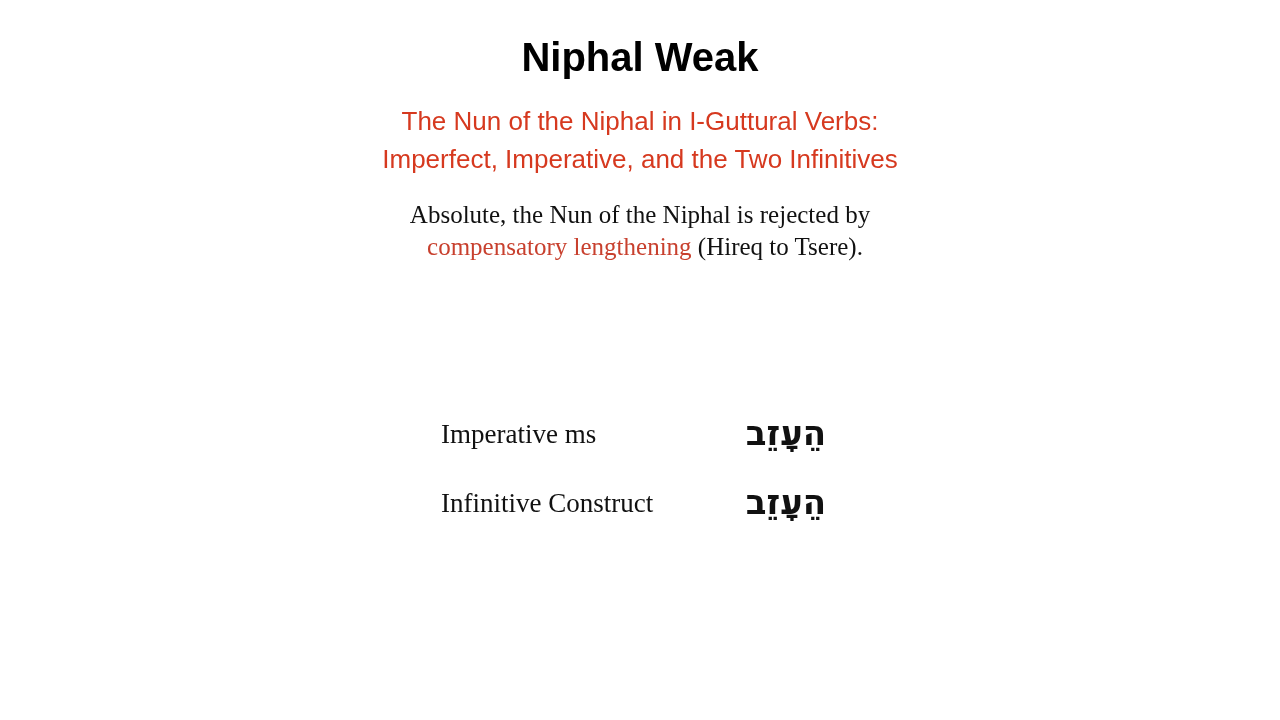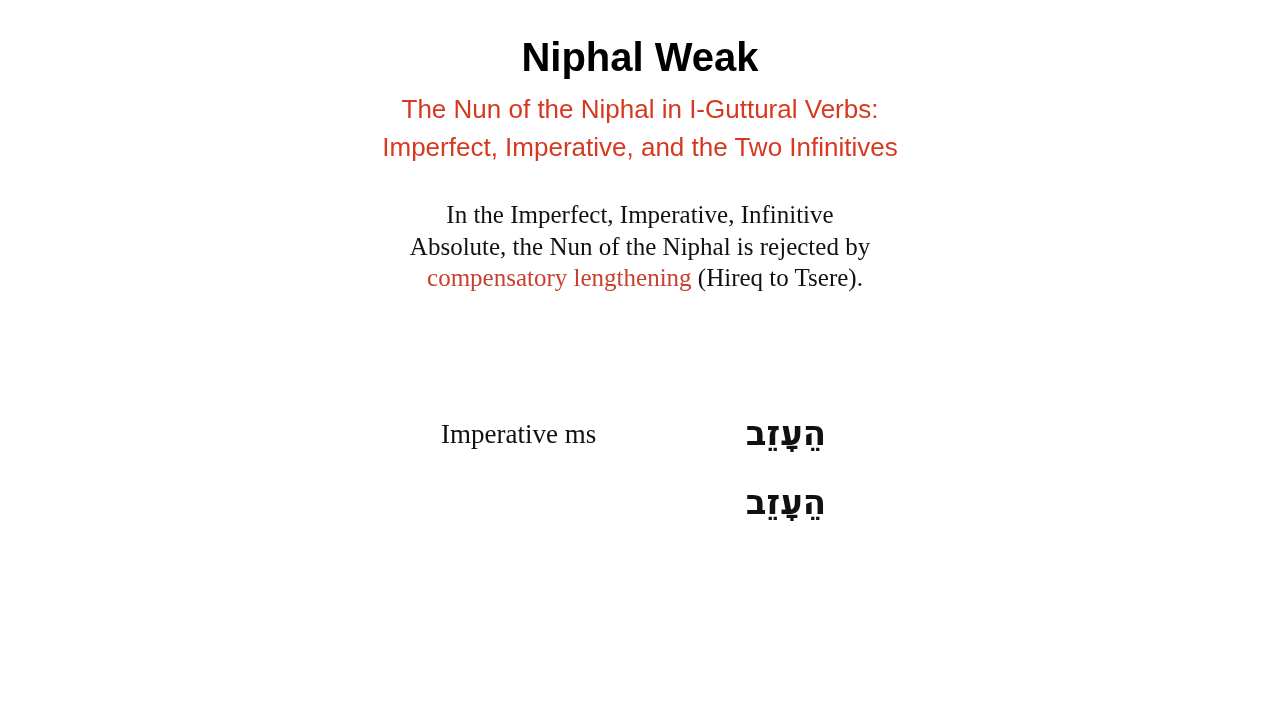--- a/index.html
+++ b/index.html
@@ -37,21 +37,21 @@
     line-height: 50px;
     color: #000000;
     letter-spacing: 0px;
   }
   .slide-subtitle {
     font-family: "Liberation Sans", sans-serif;
     font-weight: normal;
     font-size: 26px;
     line-height: 38px;
     color: #D6391F;
-    margin-top: 8px;
+    margin-top: 20px;
   }
   .subtitle-line {
     display: block;
   }
 
   
   .body-paragraph {
     position: absolute;
     left: 340px;
     top: 199px;
@@ -118,34 +118,34 @@
 
   <div class="title-block">
     <div class="slide-title">Niphal Weak</div>
     <div class="slide-subtitle">
       <span class="subtitle-line">The Nun of the Niphal in I-Guttural Verbs:</span>
       <span class="subtitle-line">Imperfect, Imperative, and the Two Infinitives</span>
     </div>
   </div>
 
   <div class="body-paragraph">
-    <span class="pline">In the Imperfect, Imperative, Infinitive</span>
     <span class="pline">Absolute, the Nun of the Niphal is rejected by</span>
     <span class="pline"><span class="hl-red">compensatory lengthening</span><span> (Hireq to Tsere).</span></span>
   </div>
 
   <div class="paradigm">
 
 
     <div class="par-row">
       <div class="par-label">Imperative ms</div>
       <div class="par-form"><span>ה</span><span class="vowel-red">ֵ</span><span>עָזֵב</span></div>
     </div>
 
     <div class="par-row">
+      <div class="par-label">Infinitive Construct</div>
       <div class="par-form"><span>ה</span><span class="vowel-red">ֵ</span><span>עָזֵב</span></div>
     </div>
 
     <div class="par-row">
     </div>
 
   </div>
 
 </div>
 

